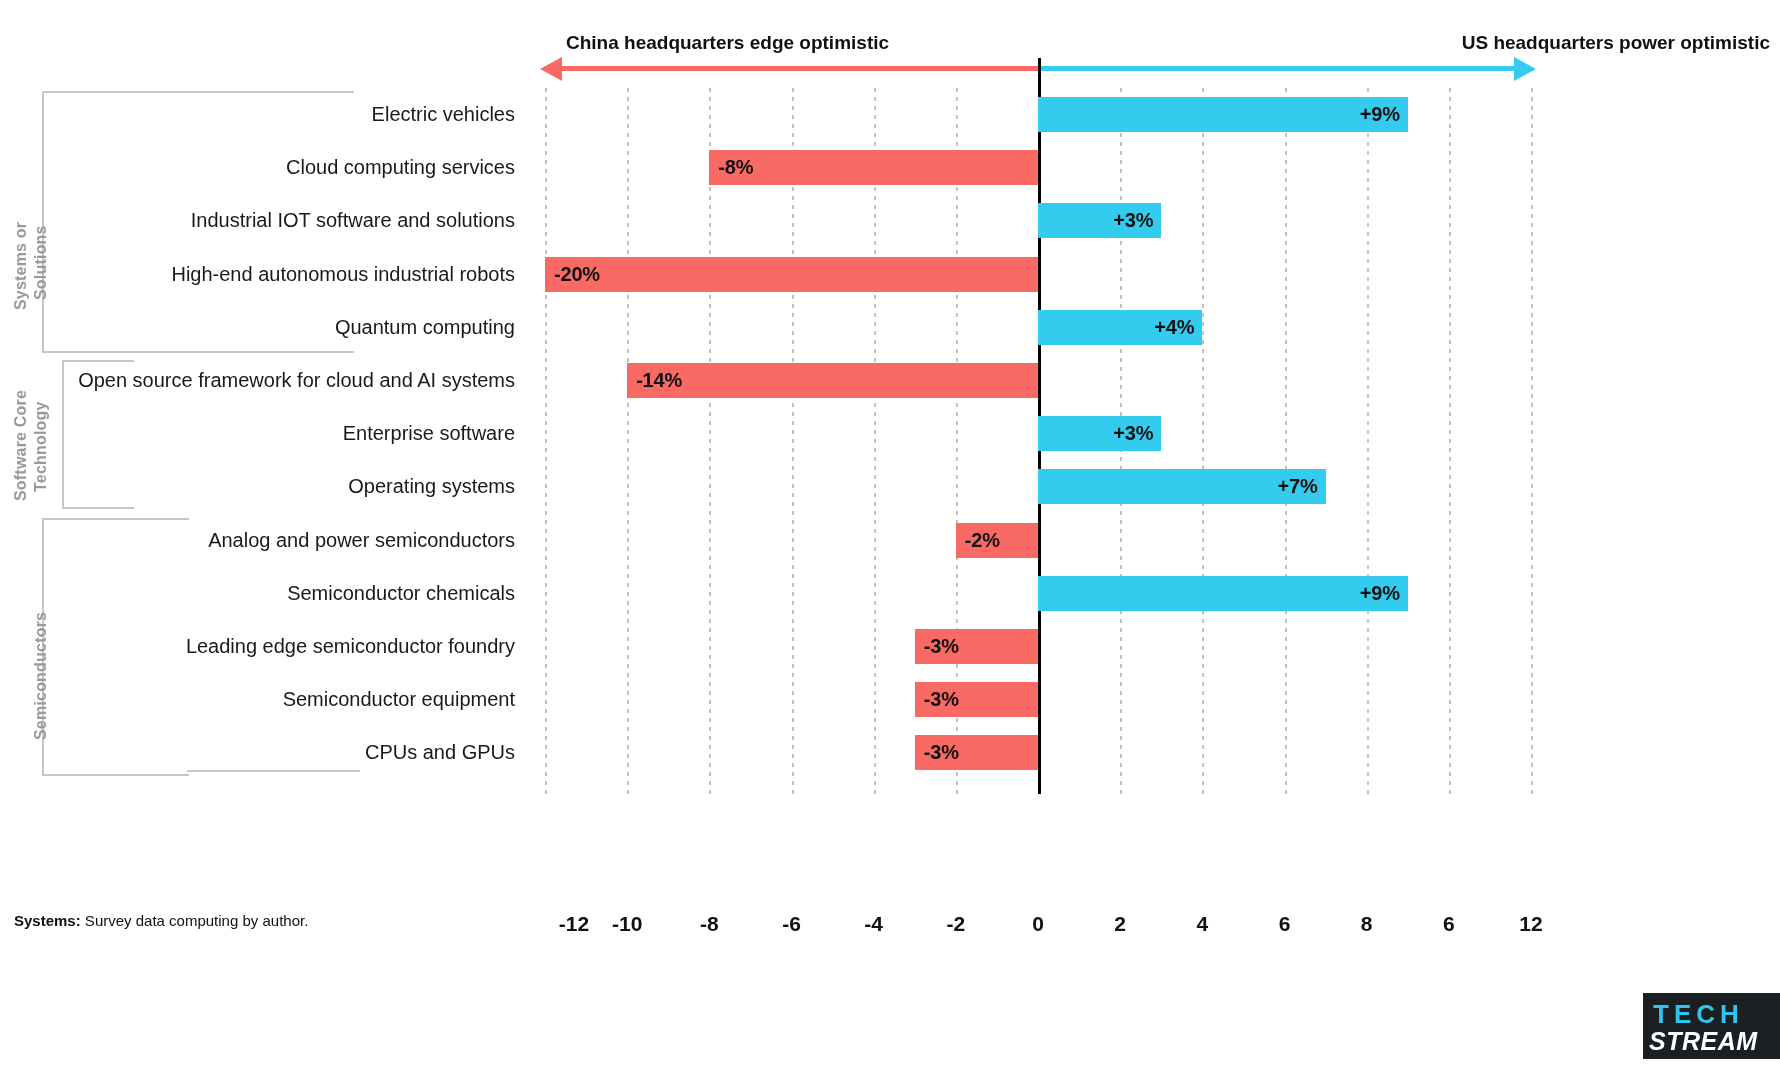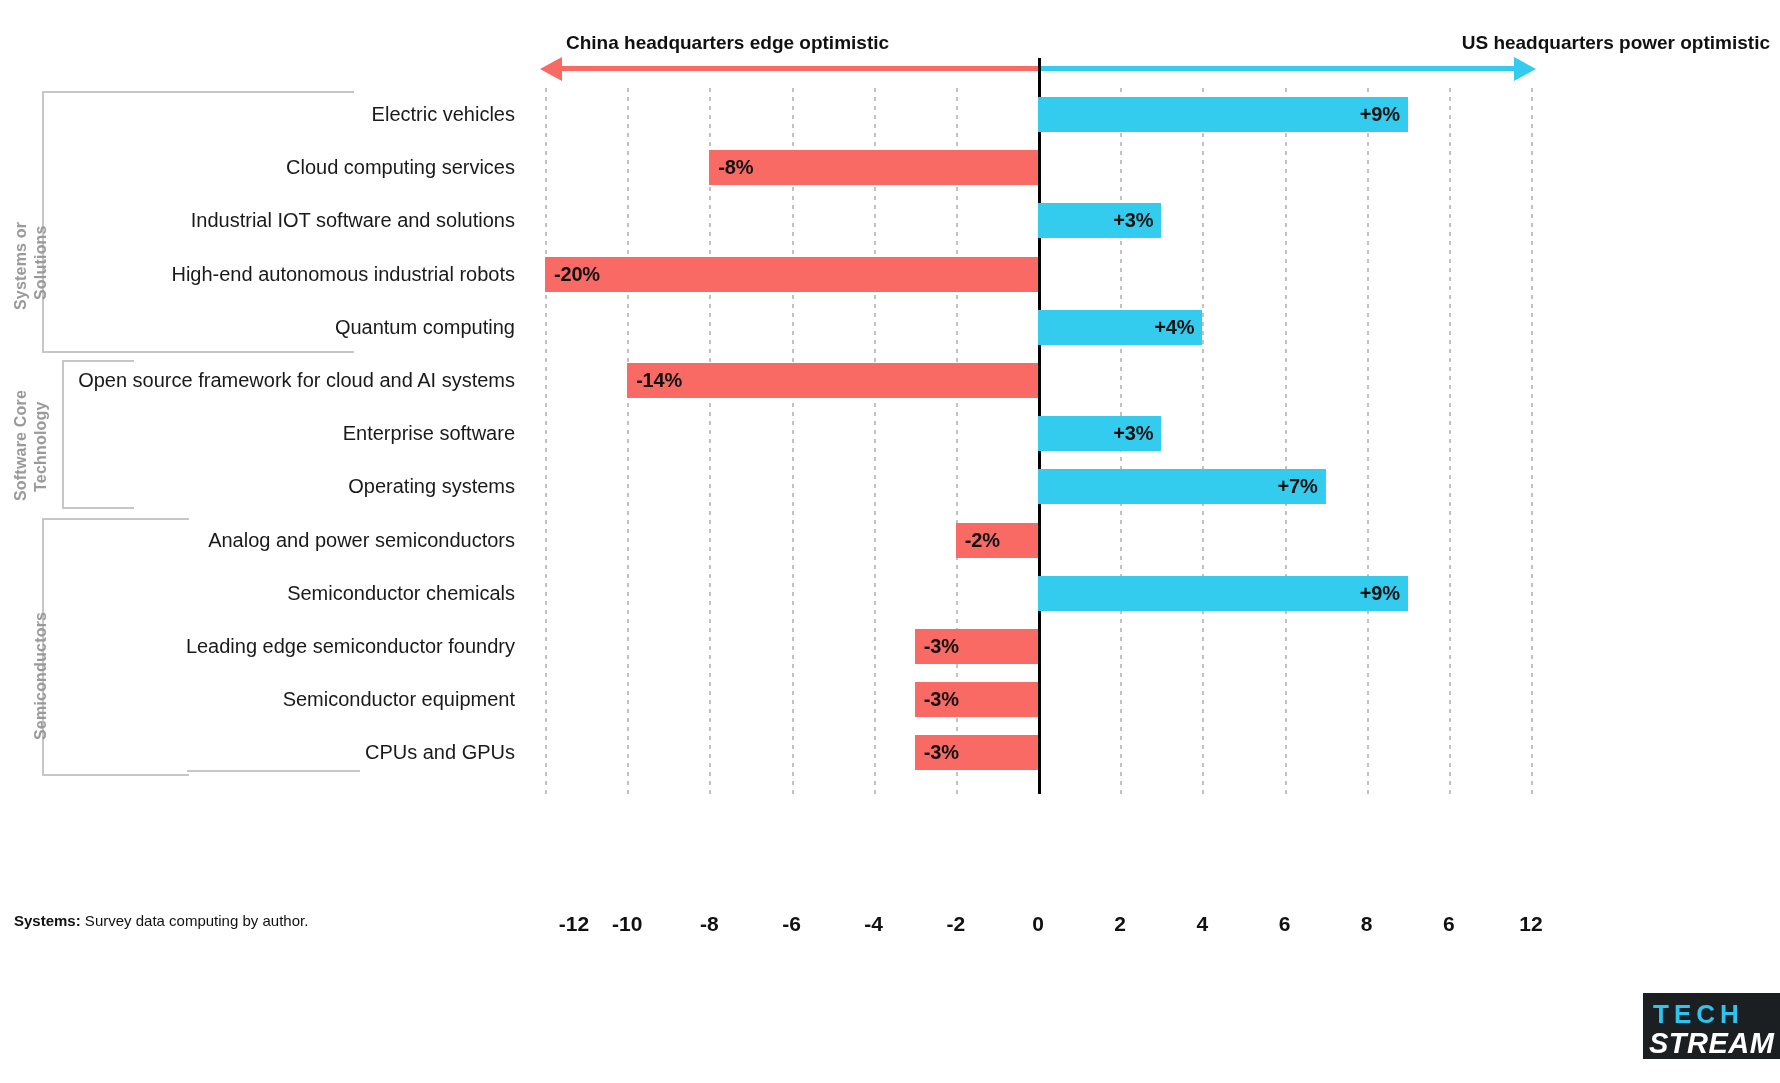--- a/index.html
+++ b/index.html
@@ -42,21 +42,21 @@
               transform:rotate(-90deg);letter-spacing:0.2px;}
 
   
   .source{position:absolute;left:14px;top:912px;font-size:15px;color:#111;}
   .source b{font-weight:bold;}
 
   
   .logo{position:absolute;left:1643px;top:993px;width:137px;height:66px;background:#1b1f22;}
   .logo-tech{position:absolute;left:10px;top:6px;font-size:26px;font-weight:bold;
              color:#2ec4f0;letter-spacing:5px;font-family:"Liberation Sans",sans-serif;}
-  .logo-stream{position:absolute;left:6px;top:34px;font-size:29px;font-style:italic;
+  .logo-stream{position:absolute;left:6px;top:34px;font-size:25px;font-style:italic;
                font-weight:bold;color:#ffffff;letter-spacing:0.5px;}
 </style>
 </head>
 <body>
 
 <div class="hdr" style="left:566px;top:32px;">China headquarters edge optimistic</div>
 <div class="hdr" style="right:10px;top:32px;">US headquarters power optimistic</div>
 
 <div class="arrowline" style="left:560px;top:66px;width:478px;background:#f96a64;"></div>
 <div class="arrowhead" style="left:540px;top:57px;border-top:12px solid transparent;border-bottom:12px solid transparent;border-right:22px solid #f96a64;"></div>

